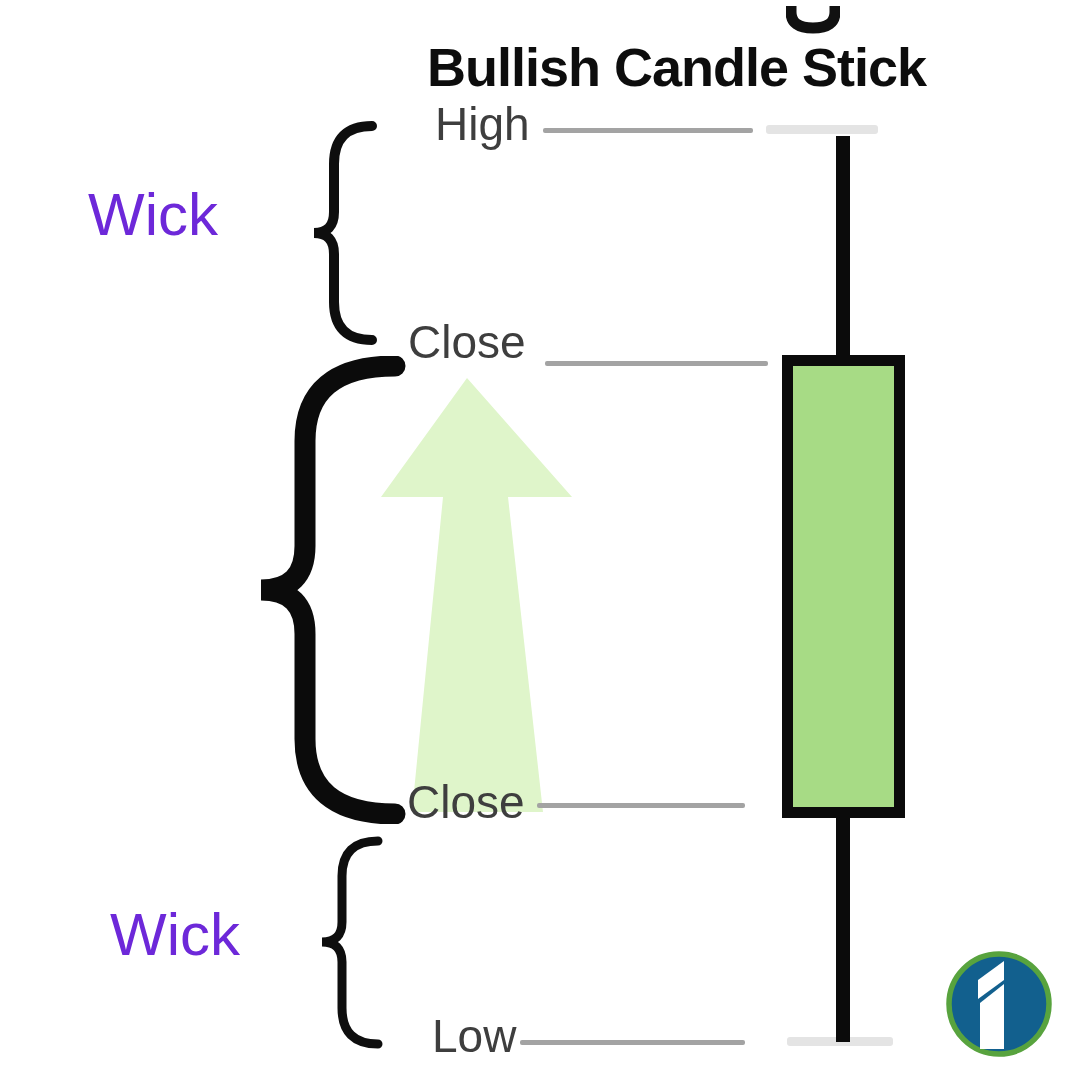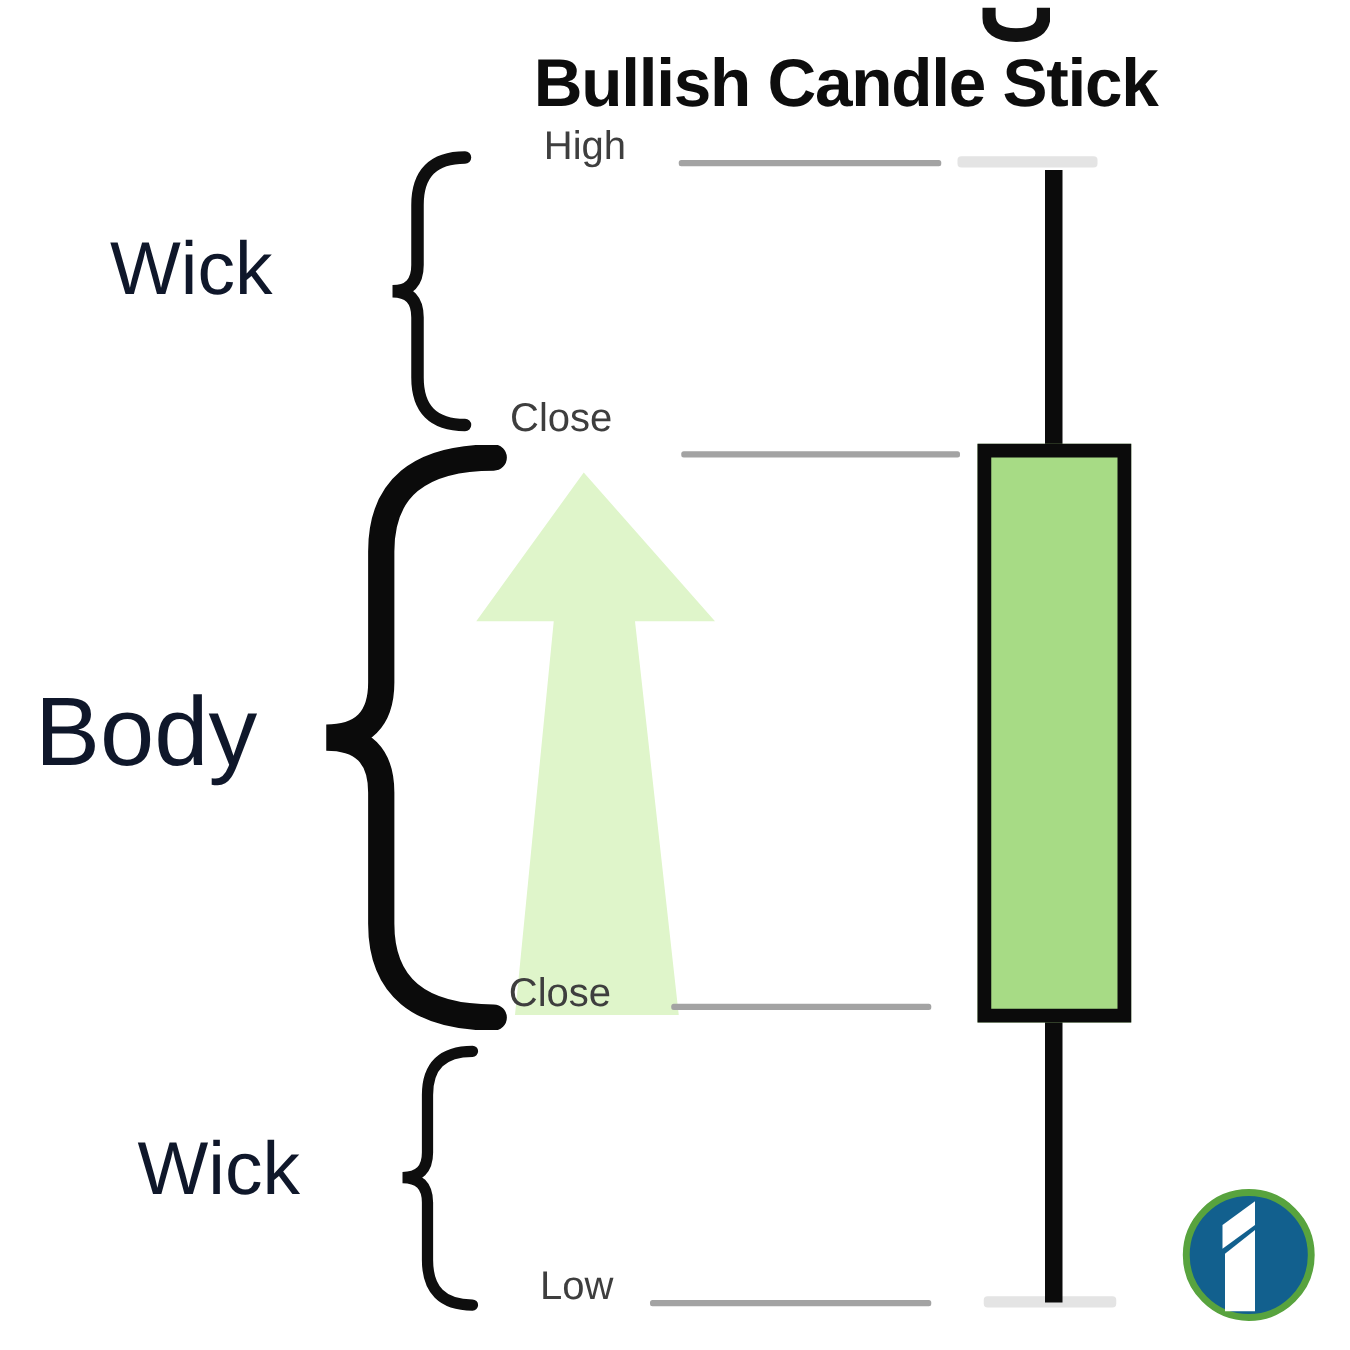--- a/index.html
+++ b/index.html
@@ -10,21 +10,21 @@
     overflow:hidden;
     font-family:"Liberation Sans", sans-serif;
   }
   .abs{position:absolute;}
   #title{
     left:427px;top:36px;
     font-size:54px;font-weight:bold;color:#0d0d0d;
     letter-spacing:-1px;white-space:nowrap;
   }
   .level-label{
-    font-size:32px;color:#3e3e3e;white-space:nowrap;line-height:1.05;
+    font-size:46px;color:#3e3e3e;white-space:nowrap;line-height:1.05;
   }
   #label-high{left:435px;top:100px;}
   #label-close{left:408px;top:318px;}
   #label-open{left:407px;top:778px;}
   #label-low{left:432px;top:1012px;text-align:right;}
   .level-line{height:5px;background:#a3a3a3;border-radius:2px;}
   #line-high{left:543px;top:128px;width:210px;}
   #line-close{left:545px;top:361px;width:223px;}
   #line-open{left:537px;top:803px;width:208px;}
   #line-low{left:520px;top:1040px;width:225px;}
@@ -33,21 +33,21 @@
   #faded-low{left:787px;top:1037px;width:106px;}
   .wick{width:14px;background:#0b0b0b;}
   #wick-upper{left:836px;top:136px;height:222px;}
   #wick-lower{left:836px;top:816px;height:226px;}
   #candle-body{
     left:782px;top:355px;width:123px;height:463px;
     background:#a7db85;border:11px solid #0b0b0b;
     box-sizing:border-box;
   }
   .anno-label{
-    color:#0f172a;white-space:nowrap;line-height:1.05;
+    color:#6d28d9;white-space:nowrap;line-height:1.05;
   }
   #label-wick-top{left:88px;top:183px;font-size:60px;}
   #label-body{left:28px;top:545px;font-size:78px;}
   #label-wick-bottom{left:110px;top:903px;font-size:60px;}
   svg{display:block;}
 </style>
 </head>
 <body>
 
 <div id="stage">
@@ -85,21 +85,20 @@
 
   <svg class="abs" style="left:245px;top:356px;" width="162" height="468" viewBox="0 0 162 468">
     <path d="M 150,10 Q 60,10 60,85 L 60,190 Q 60,234 16,234 Q 60,234 60,278 L 60,383 Q 60,458 150,458" fill="none" stroke="#0b0b0b" stroke-width="21" stroke-linecap="round"></path>
   </svg>
 
   <svg class="abs" style="left:308px;top:836px;" width="80" height="214" viewBox="0 0 80 214">
     <path d="M 70,5 Q 34,5 34,40 L 34,86 Q 34,106 14,106 Q 34,106 34,126 L 34,172 Q 34,208 70,208" fill="none" stroke="#0e0e0e" stroke-width="9" stroke-linecap="round"></path>
   </svg>
 
   <div class="abs anno-label" id="label-wick-top">Wick</div>
-  <div class="abs anno-label" id="label-body">Body</div>
   <div class="abs anno-label" id="label-wick-bottom">Wick</div>
 
   <svg class="abs" style="left:944px;top:949px;" width="110" height="110" viewBox="0 0 110 110">
     <circle cx="55" cy="55" r="50" fill="#12608e" stroke="#58a33e" stroke-width="5.5"></circle>
     <polygon points="34,31 60,12 60,31 34,50" fill="#ffffff"></polygon>
     <polygon points="36,54 60,35 60,100 36,100" fill="#ffffff"></polygon>
   </svg>
 
 </div>
 

